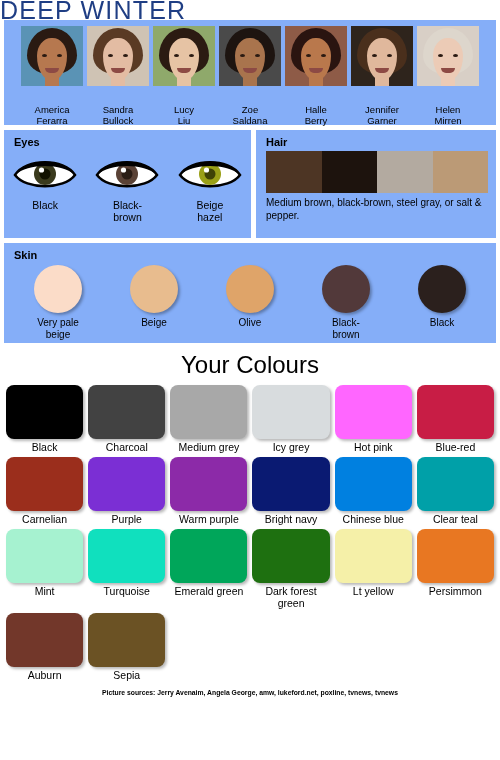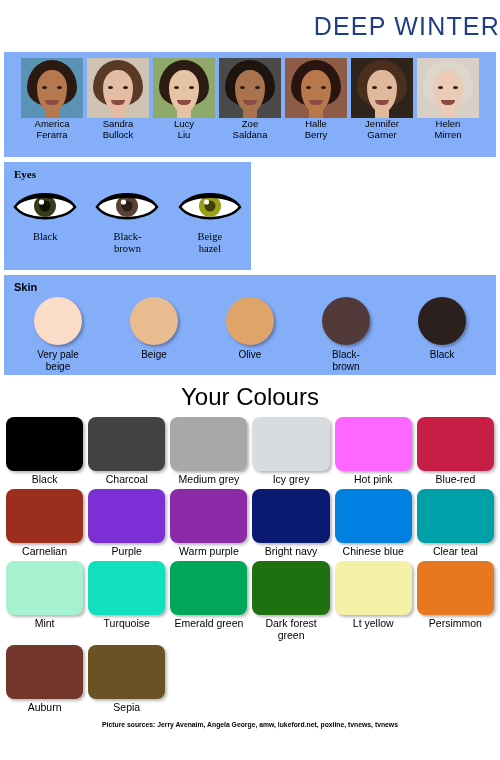--- a/index.html
+++ b/index.html
@@ -11,24 +11,24 @@
     width: 500px;
     height: 760px;
     font-family: "Liberation Sans", sans-serif;
     color: #000000;
     overflow: hidden;
     position: relative;
   }
 
   
   .title-bar {
-    height: 52px;
+    height: 20px;
     display: flex;
     align-items: center;
-    justify-content: flex-end;
+    justify-content: flex-start;
     background: #ffffff;
   }
   .title-text {
     font-size: 25px;
     letter-spacing: 1.2px;
     color: #1F3E84;
     font-weight: 400;
   }
 
   
@@ -62,21 +62,21 @@
   .celeb-photo {
     width: 62px;
     height: 60px;
     overflow: hidden;
     position: relative;
   }
   .celeb-name {
     font-size: 9.5px;
     line-height: 11px;
     text-align: center;
-    margin-top: 0;
+    margin-top: 18px;
     color: #000;
     white-space: pre-line;
   }
 
   
   .face {
     position: absolute;
     inset: 0;
   }
   .face .bg { position:absolute; inset:0; }
@@ -104,21 +104,20 @@
     position: absolute; left: 50%; transform: translateX(-50%);
     top: 42px; width: 14px; height: 5px;
     border-radius: 0 0 10px 10px; background: #8d4a44;
   }
 
   
   .mid-row {
     display: flex;
     gap: 5px;
     margin: 0 4px 5px 4px;
-    font-family: Liberation Serif, serif;
   }
   .eyes-panel {
     background: #85AEF8;
     width: 247px;
     height: 108px;
     box-sizing: border-box;
   }
   .eye-list {
     display: flex;
     justify-content: space-around;
@@ -347,20 +346,30 @@
         <div class="eye-item"><svg width="66" height="38" viewBox="0 0 66 38">
             <path d="M3 21 C14 4, 52 4, 63 21 C52 36, 14 36, 3 21 Z" fill="#ffffff" stroke="#000" stroke-width="2.5"></path>
             <circle cx="33" cy="20" r="11" fill="#9aa017"></circle>
             <circle cx="33" cy="20" r="5.5" fill="#3f4206"></circle>
             <circle cx="29.5" cy="16" r="2.6" fill="#ffffff"></circle>
             <path d="M3 21 C14 3, 52 3, 63 21 C50 9, 16 9, 3 21 Z" fill="#000"></path>
           </svg><div class="eye-caption">Beige
 hazel</div></div>
       </div>
   </div>
+  <div class="hair-panel">
+    <div class="panel-label">Hair</div>
+    <div class="hair-strip" id="hair-strip">
+        <div class="hair-sw" style="background: rgb(77, 53, 36);"></div>
+        <div class="hair-sw" style="background: rgb(29, 19, 13);"></div>
+        <div class="hair-sw" style="background: rgb(179, 170, 160);"></div>
+        <div class="hair-sw" style="background: rgb(187, 154, 118);"></div>
+      </div>
+    <div class="hair-desc">Medium brown, black-brown, steel gray, or salt &amp; pepper.</div>
+  </div>
 </div>
 
 <div class="panel skin-panel">
   <div class="panel-label">Skin</div>
   <div class="skin-list" id="skin-list">
       <div class="skin-item">
         <div class="skin-dot" style="background: rgb(251, 220, 200);"></div>
         <div class="skin-caption">Very pale
 beige</div>
       </div>

